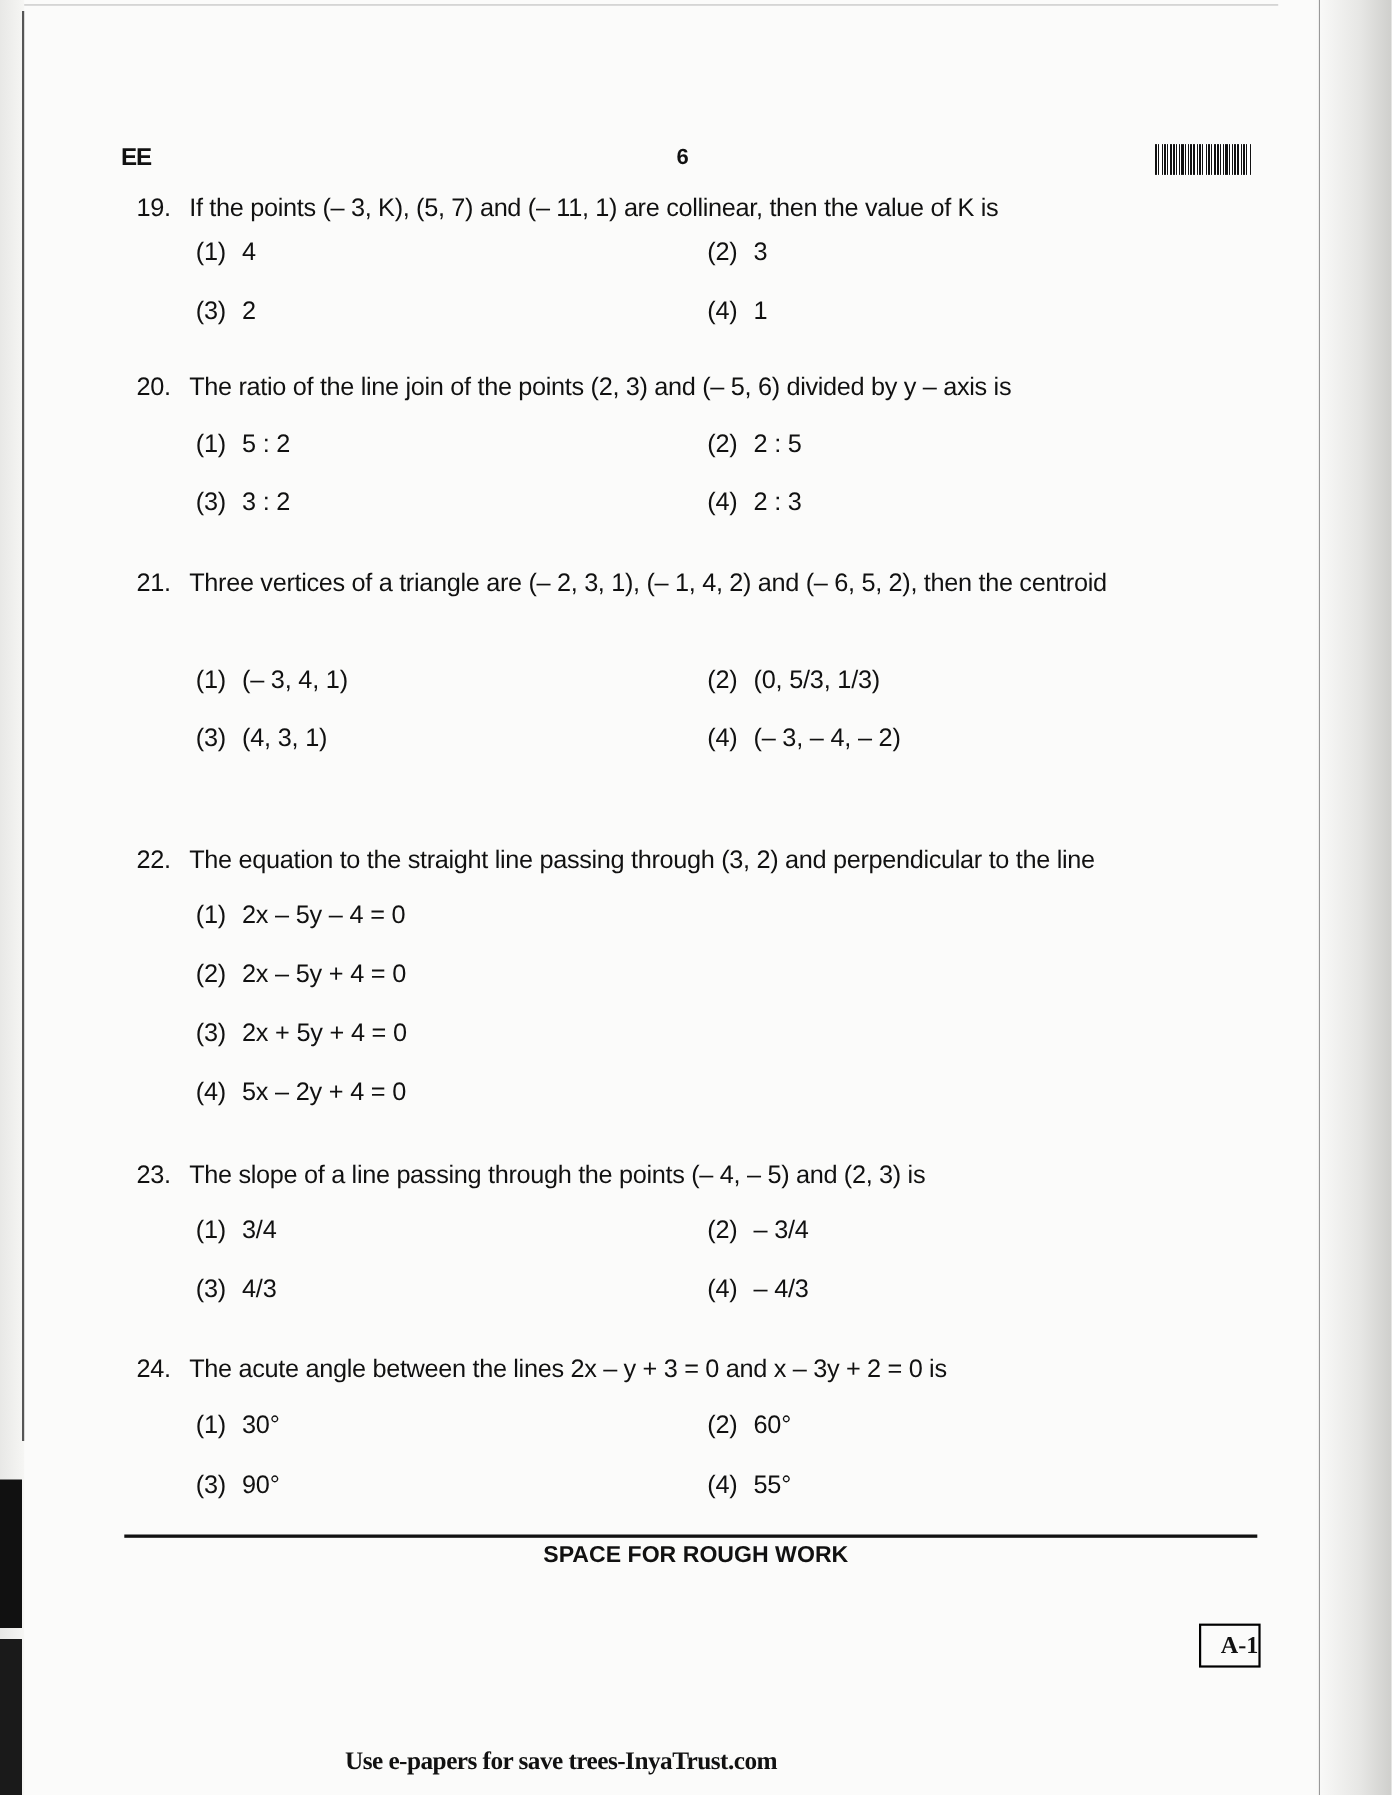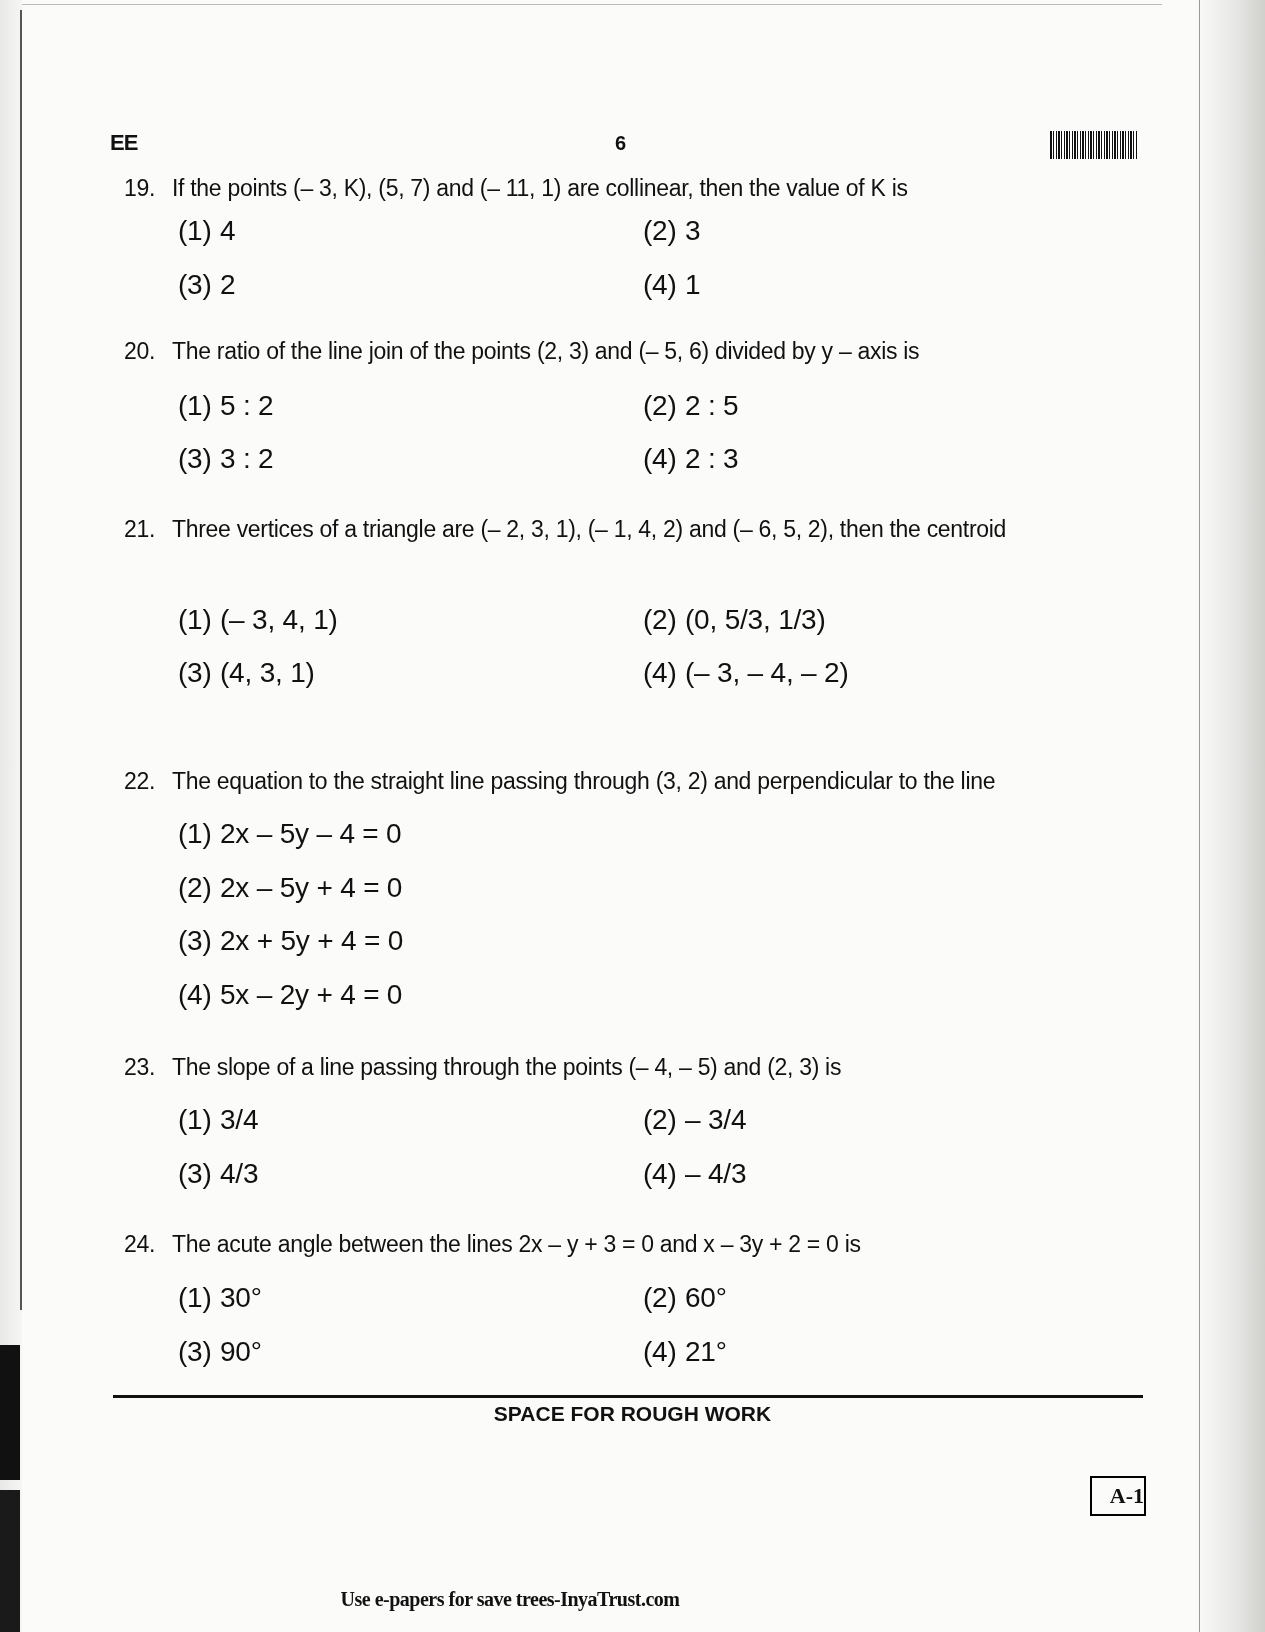--- a/index.html
+++ b/index.html
@@ -17,29 +17,29 @@
 
   .hdr-code{position:absolute;left:110px;top:130px;font-weight:bold;font-size:22px;letter-spacing:-1px;}
   .hdr-page{position:absolute;left:615px;top:132px;font-size:20px;font-weight:bold;}
   .barcode{position:absolute;left:1050px;top:131px;width:88px;height:28px;
     background:repeating-linear-gradient(90deg,#111 0 2px,#fff 2px 3px,#111 3px 4px,#fff 4px 6px,#111 6px 7px,#fff 7px 8px);}
 
   .q{position:absolute;left:124px;font-size:23px;line-height:36px;letter-spacing:-0.3px;}
   .q .num{display:inline-block;width:48px;}
   .q .stem{display:inline;}
   .q .cont{padding-left:48px;}
-  .opt{position:absolute;font-size:28px;letter-spacing:-0.2px;}
+  .opt{position:absolute;font-size:23px;letter-spacing:-0.2px;}
   .opt .lbl{display:inline-block;width:42px;}
 
   .rule{position:absolute;left:113px;top:1395px;width:1030px;height:3px;background:#111;}
   .rough{position:absolute;left:0;width:1265px;top:1402px;text-align:center;font-weight:bold;font-size:21px;}
   .code-box{position:absolute;left:1090px;top:1476px;width:52px;height:36px;border:2px solid #000000;
     font-weight:bold;font-size:22px;text-align:right;line-height:36px;font-family:Liberation Serif, serif;}
   .footer{position:absolute;left:0;width:1020px;top:1588px;text-align:center;
-    font-family:"Liberation Serif","DejaVu Serif",serif;font-size:20px;font-weight:bold;letter-spacing:-0.5px;}
+    font-family:"Liberation Serif","DejaVu Serif",serif;font-size:23px;font-weight:bold;letter-spacing:-0.5px;}
 </style>
 </head>
 <body>
 
 <div class="scan-left">
   <div class="edge"></div>
   <div class="blk1"></div>
   <div class="blk2"></div>
 </div>
 <div class="scan-right">
@@ -90,18 +90,18 @@
 <div class="opt" style="left:643px;top:1104px"><span class="lbl">(2)</span><span>– 3/4</span></div>
 <div class="opt" style="left:178px;top:1158px"><span class="lbl">(3)</span><span>4/3</span></div>
 <div class="opt" style="left:643px;top:1158px"><span class="lbl">(4)</span><span>– 4/3</span></div>
 
 <div class="q" style="top:1226px">
   <span class="num">24.</span><span class="stem">The acute angle between the lines 2x – y + 3 = 0 and x – 3y + 2 = 0 is</span>
 </div>
 <div class="opt" style="left:178px;top:1282px"><span class="lbl">(1)</span><span>30°</span></div>
 <div class="opt" style="left:643px;top:1282px"><span class="lbl">(2)</span><span>60°</span></div>
 <div class="opt" style="left:178px;top:1336px"><span class="lbl">(3)</span><span>90°</span></div>
-<div class="opt" style="left:643px;top:1336px"><span class="lbl">(4)</span><span>21°</span></div>
+<div class="opt" style="left:643px;top:1336px"><span class="lbl">(4)</span><span>55°</span></div>
 
 <div class="rule"></div>
 <div class="rough">SPACE FOR ROUGH WORK</div>
 <div class="code-box">A-1</div>
 <div class="footer">Use e-papers for save trees-InyaTrust.com</div>
 
 </body></html>

